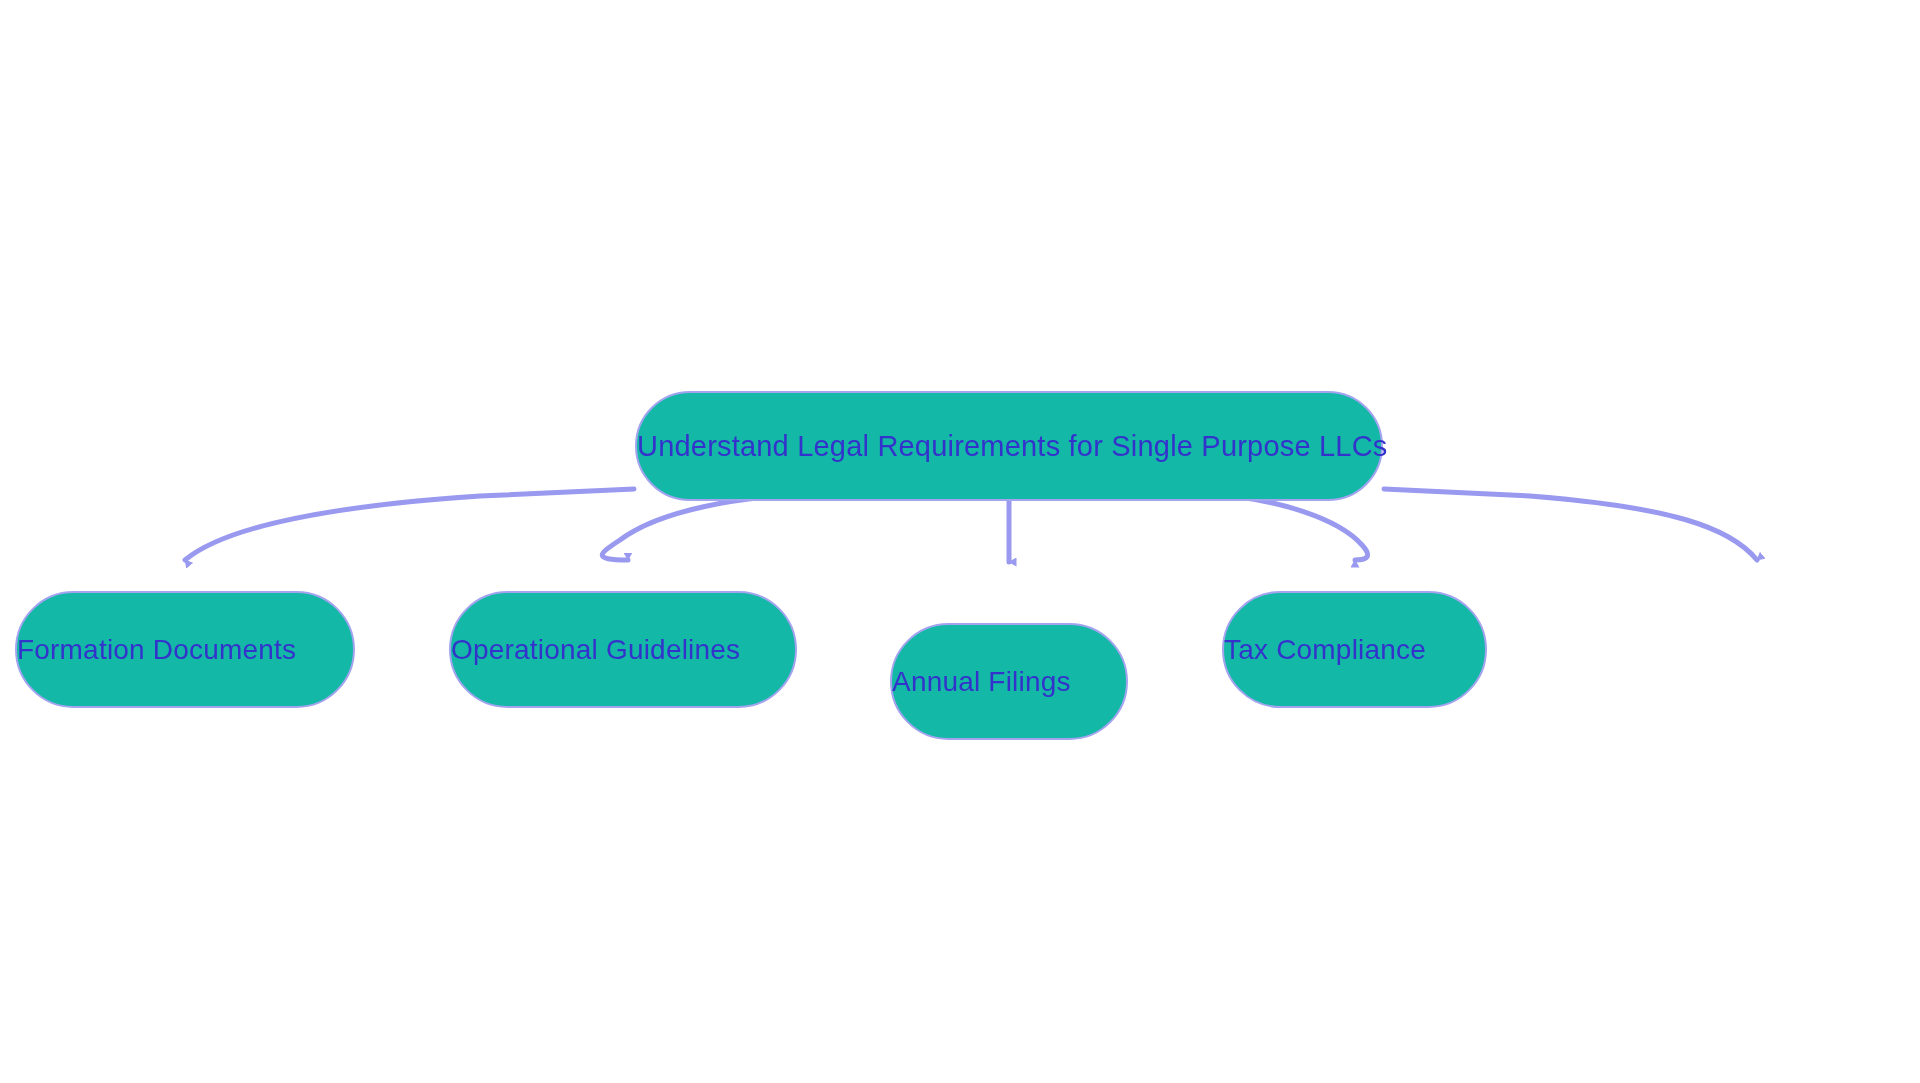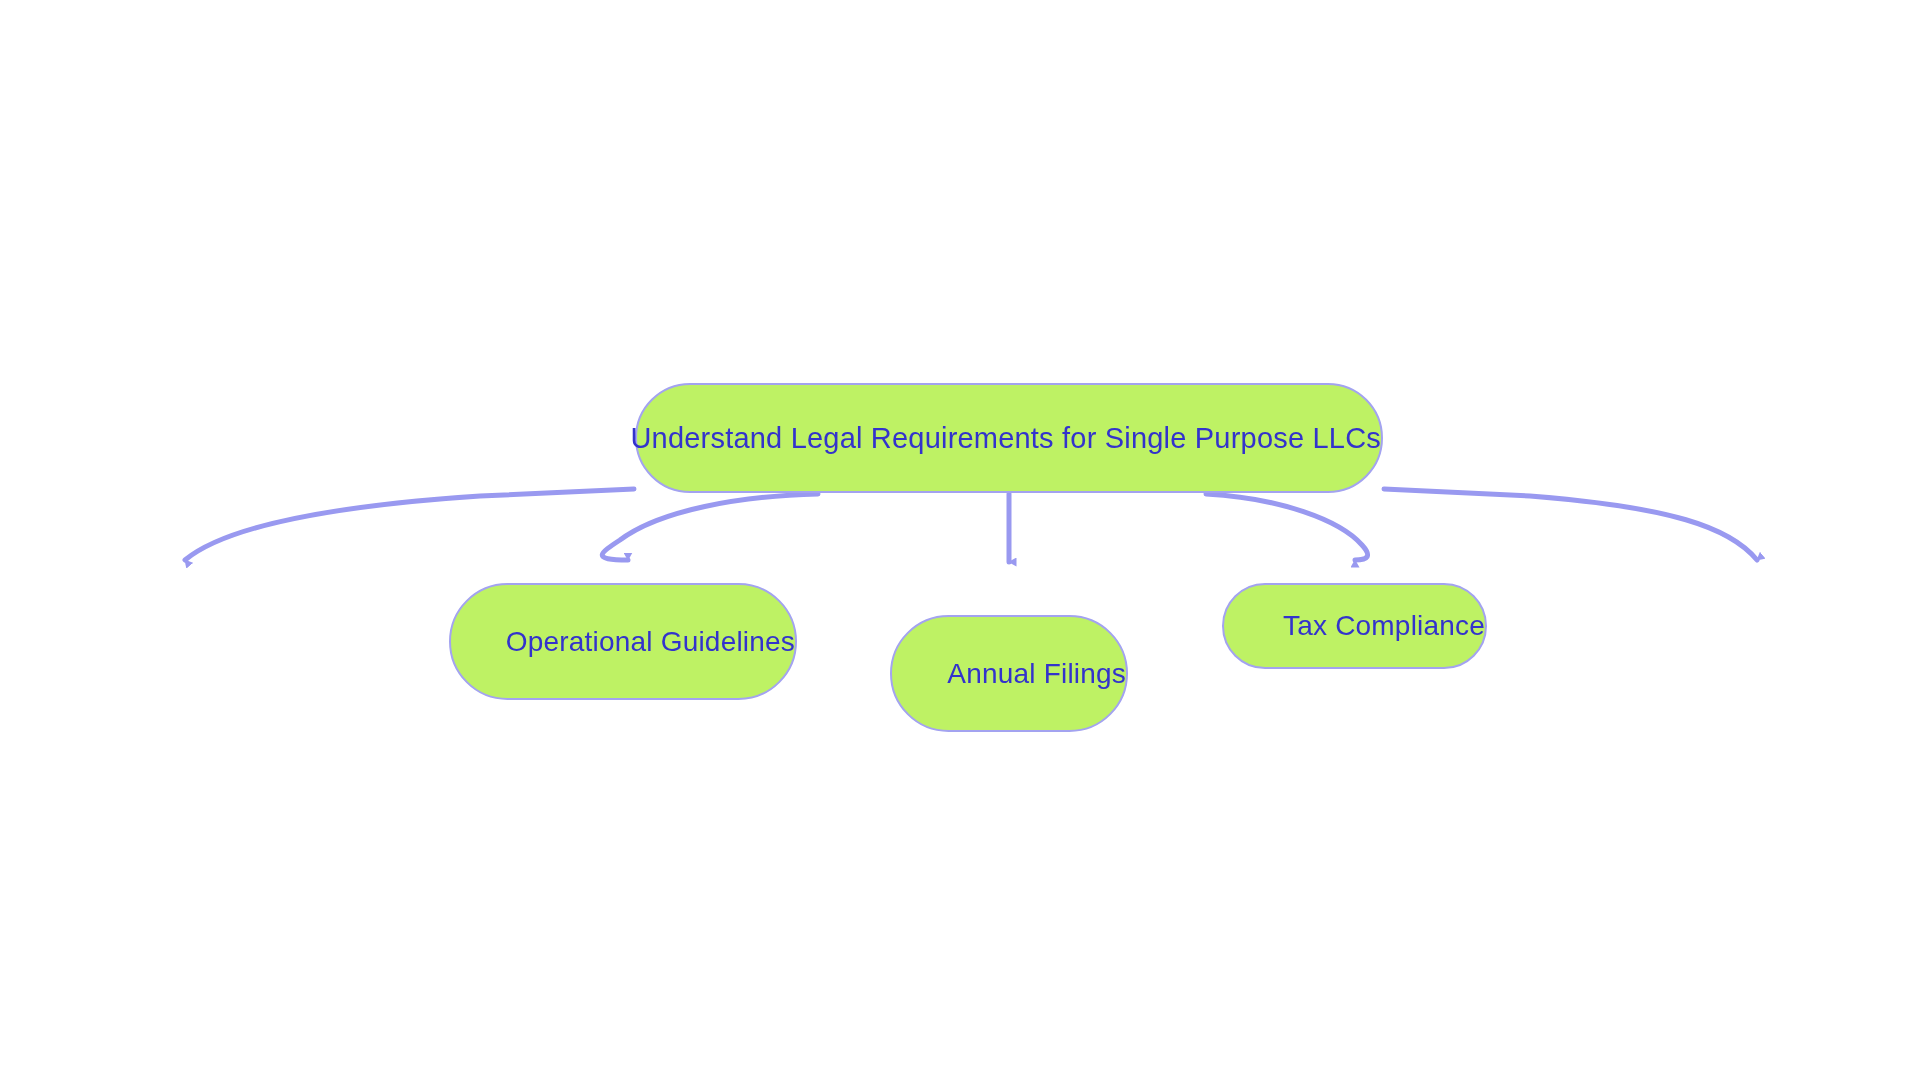--- a/index.html
+++ b/index.html
@@ -22,27 +22,28 @@
     position: absolute;
     left: 0;
     top: 0;
     width: 1920px;
     height: 1083px;
     pointer-events: none;
   }
   .node {
     position: absolute;
     box-sizing: border-box;
-    background: #bef264;
+    background: #14b8a6;
     border: 2px solid #a3a3f0;
     border-radius: 999px;
     display: flex;
     align-items: center;
-    justify-content: flex-end;
+    justify-content: flex-start;
     color: #3333cc;
+    margin-top: 8px;
   }
   .node-label {
     color: #3333cc;
     white-space: nowrap;
     letter-spacing: 0.2px;
   }
   #node-root {
     left: 635px;
     top: 383px;
     width: 748px;
@@ -50,21 +51,21 @@
   }
   #node-root .node-label {
     font-size: 29px;
   }
   .node-child .node-label {
     font-size: 28px;
   }
   #node-child-0 { left: 15px;   top: 583px; width: 340px; height: 117px; }
   #node-child-1 { left: 449px;  top: 583px; width: 348px; height: 117px; }
   #node-child-2 { left: 890px;  top: 615px; width: 238px; height: 117px; }
-  #node-child-3 { left: 1222px; top: 583px; width: 265px; height: 86px; }
+  #node-child-3 { left: 1222px; top: 583px; width: 265px; height: 117px; }
   #node-child-4 { left: 1580px; top: 583px; width: 327px; height: 117px; }
 </style>
 </head>
 <body>
 
 <div id="canvas">
 
   <svg id="edge-layer" viewBox="0 0 1920 1083" width="1920" height="1083" xmlns="http://www.w3.org/2000/svg">
     <defs>
       <marker id="arrow" viewBox="0 0 12 12" refX="6" refY="10" markerWidth="9" markerHeight="9" orient="auto-start-reverse" markerUnits="userSpaceOnUse">
@@ -82,20 +83,23 @@
       <path d="M 1206,494 C 1280,498 1340,520 1362,545 C 1372,556 1368,560 1355,560" marker-end="url(#arrow)"></path>
 
       <path d="M 1384,489 L 1530,496 C 1670,507 1730,527 1757,560" marker-end="url(#arrow)"></path>
     </g>
   </svg>
 
   <div class="node node-root" id="node-root">
     <span class="node-label">Understand Legal Requirements for Single Purpose LLCs</span>
   </div>
 
+  <div class="node node-child" id="node-child-0">
+    <span class="node-label">Formation Documents</span>
+  </div>
 
   <div class="node node-child" id="node-child-1">
     <span class="node-label">Operational Guidelines</span>
   </div>
 
   <div class="node node-child" id="node-child-2">
     <span class="node-label">Annual Filings</span>
   </div>
 
   <div class="node node-child" id="node-child-3">

